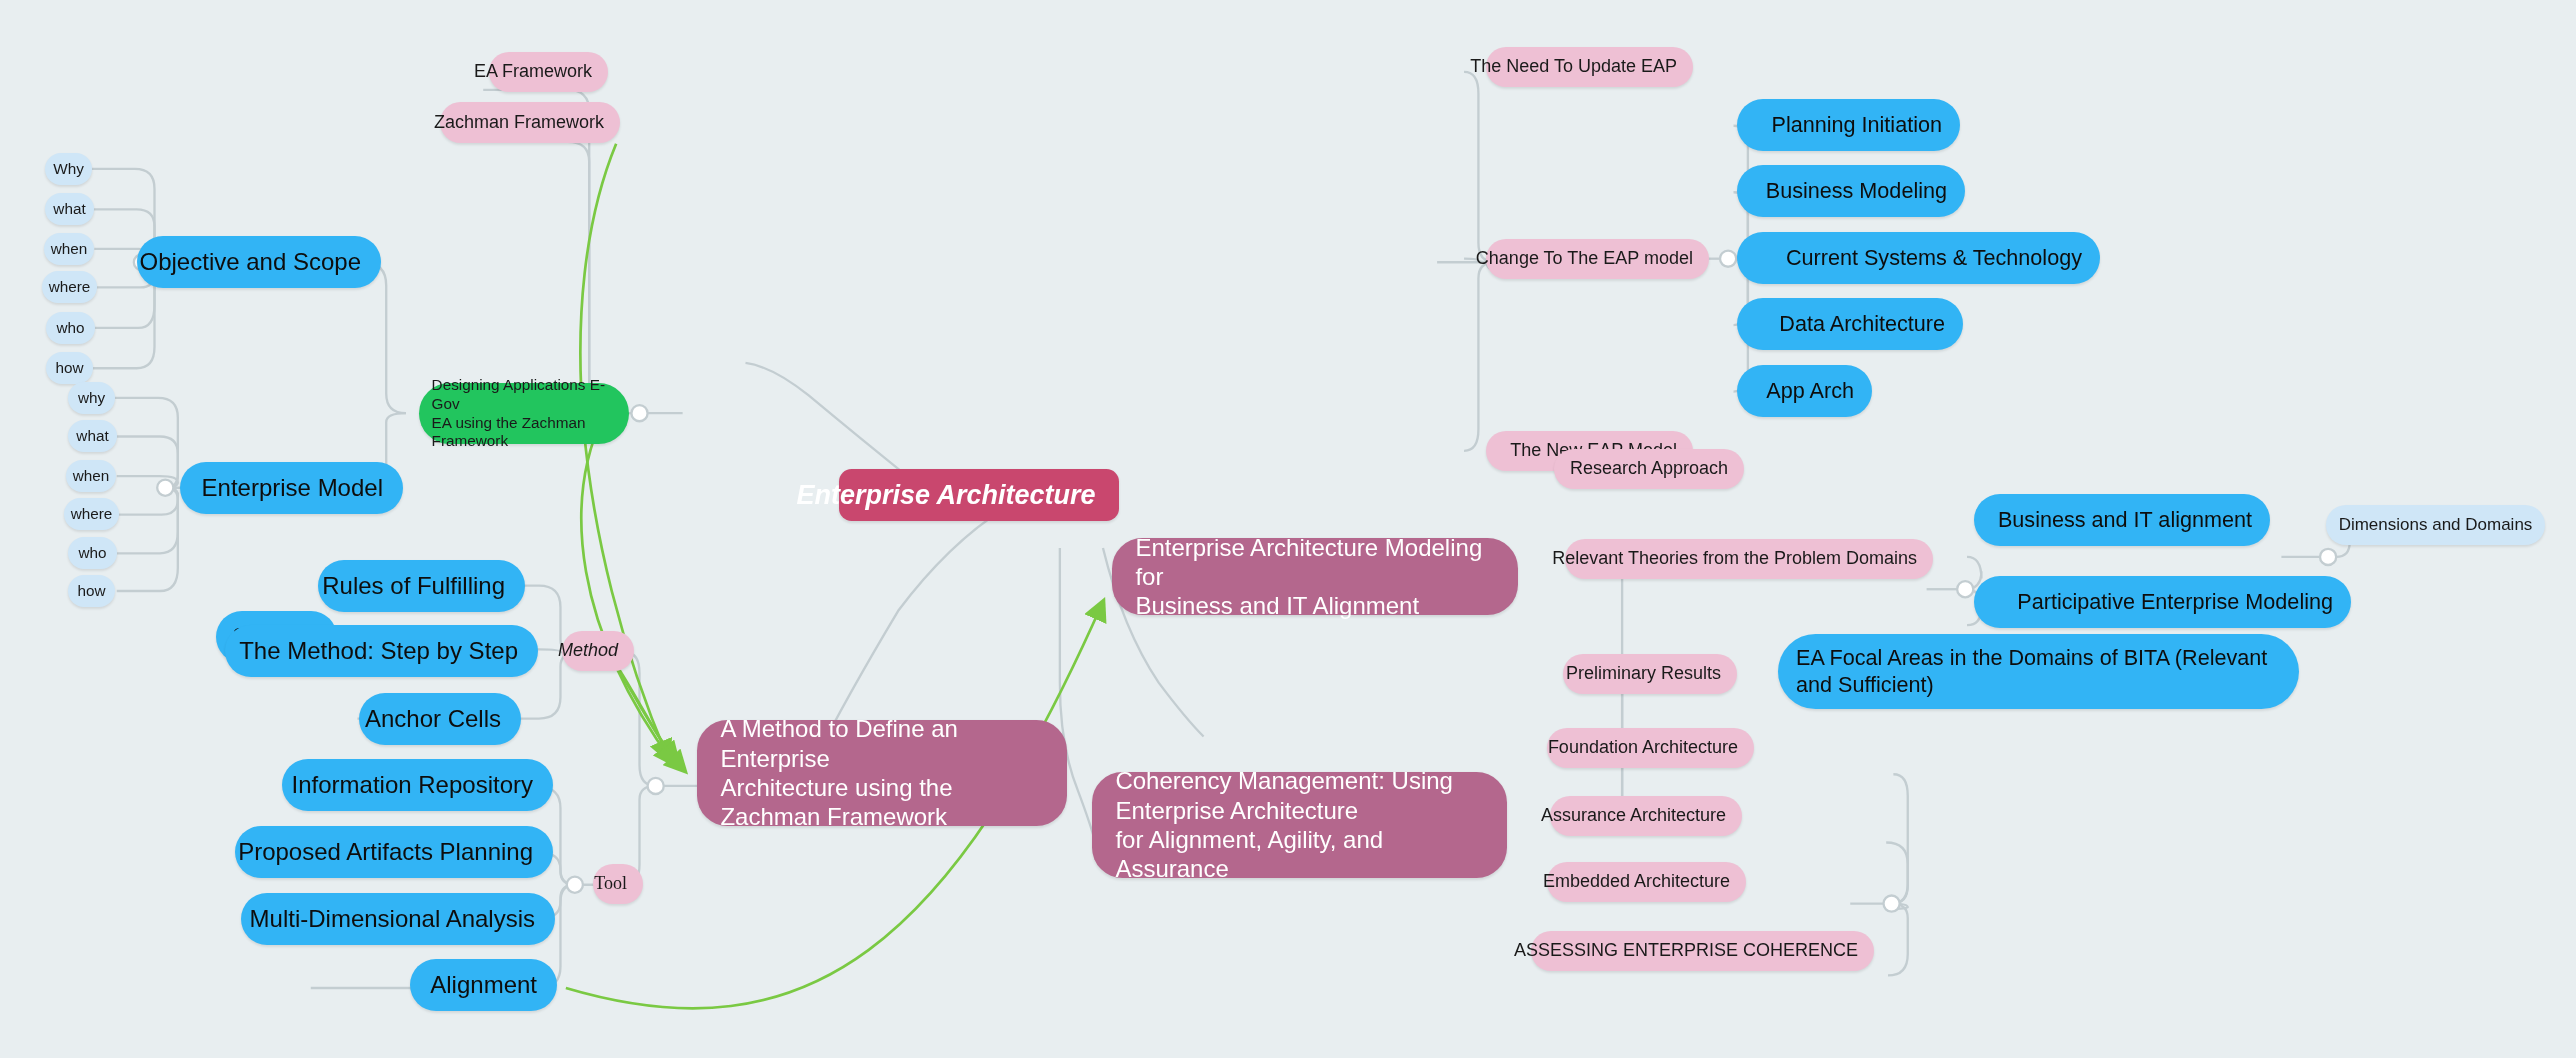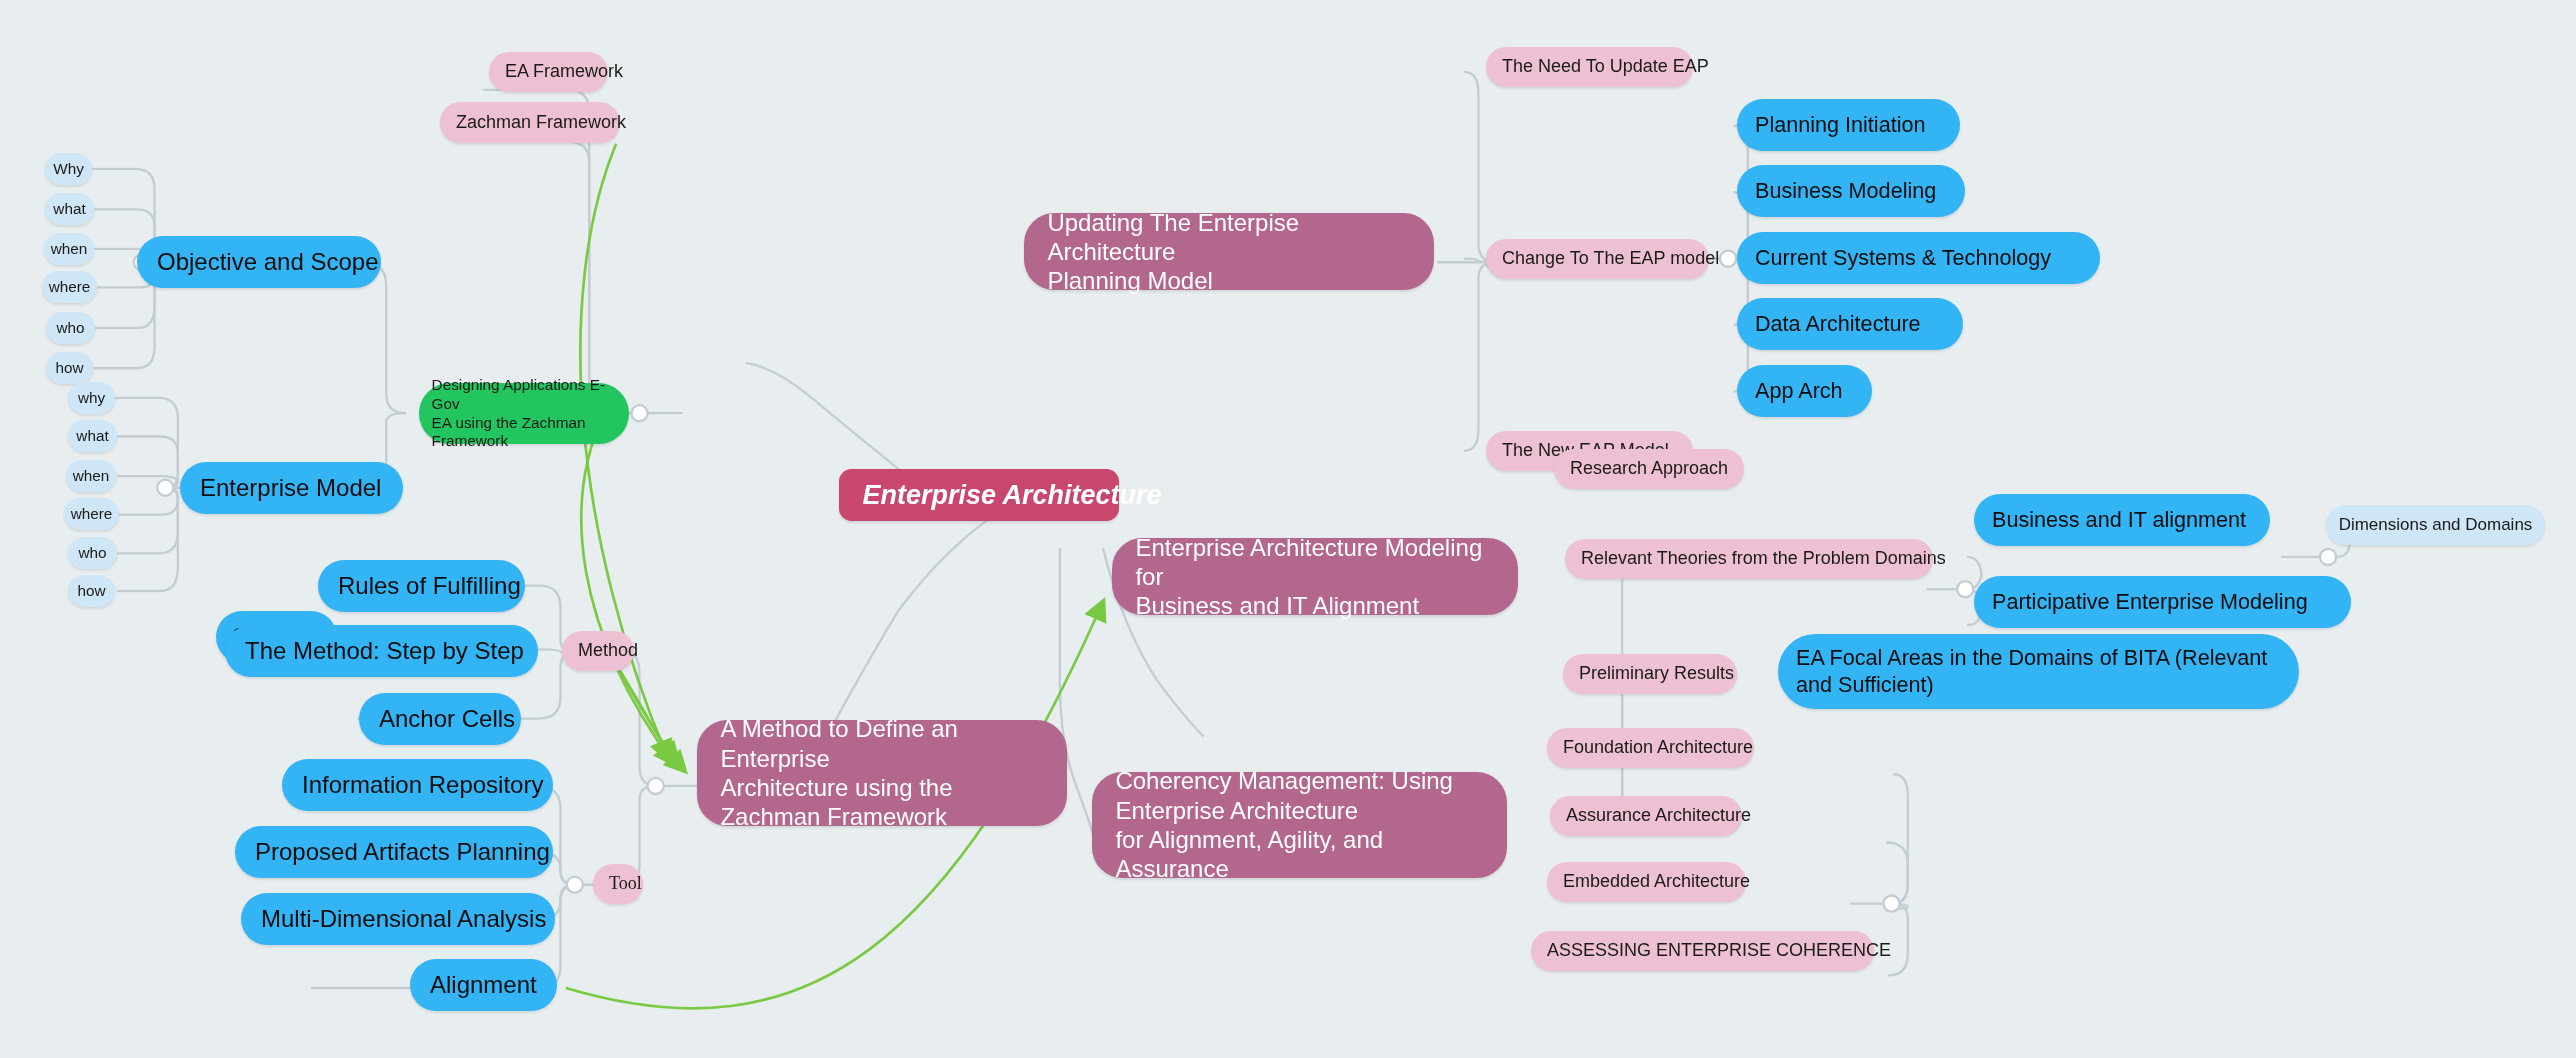--- a/index.html
+++ b/index.html
@@ -61,21 +61,21 @@
     font-size:15.3px;
     padding:0 12.6px;
     justify-content:center;
   }
   .lblue-tag{
     background:#cfe6f7;color:#1a1a1a;
     font-size:17px;
     padding:0 14.4px;
     justify-content:center;
   }
-  .ctr{justify-content:flex-start;}
+  .ctr{justify-content:flex-end;}
 </style>
 </head>
 <body>
 
 <div id="canvas">
 
   <svg class="links" viewBox="0 0 2868 1179">
     <defs>
       <marker id="arrowGreen" markerWidth="9" markerHeight="9" refX="7" refY="4.5" orient="auto" markerUnits="strokeWidth">
         <path d="M0,0 L9,4.5 L0,9 z" fill="#7ac943"></path>
@@ -251,31 +251,27 @@
   <div class="node tag ctr" style="left:489px;top:52px;width:119px;height:40px;">
     <span>EA Framework</span>
   </div>
   <div class="node tag ctr" style="left:440px;top:102px;width:180px;height:41px;">
     <span>Zachman Framework</span>
   </div>
   <div class="node tag-sm multiline" style="left:419px;top:383px;width:210px;height:61px;border-radius:30.5px;">
     <span>Designing Applications E-Gov
 EA using the Zachman Framework</span>
   </div>
-  <div class="node tag ctr" style="left:562px;top:631px;width:72px;height:40px;">
+  <div class="node tag ctr" style="left:562px;top:631px;width:72px;height:40px;font-style:italic;">
     <span>Method</span>
   </div>
   <div class="node tag ctr" style="left:593px;top:864px;width:50px;height:40px;font-family:Liberation Serif, serif;">
     <span>Tool</span>
   </div>
 
-  <div class="node paper multiline" style="left:1024px;top:213px;width:410px;height:77px;">
-    <span>Updating The Enterpise Architecture
-Planning Model</span>
-  </div>
   <div class="node paper multiline" style="left:1112px;top:538px;width:406px;height:77px;">
     <span>Enterprise Architecture Modeling for
 Business and IT Alignment</span>
   </div>
   <div class="node paper multiline" style="left:697px;top:720px;width:370px;height:106px;">
     <span>A Method to Define an Enterprise
 Architecture using the
 Zachman Framework</span>
   </div>
   <div class="node paper multiline" style="left:1092px;top:772px;width:415px;height:106px;">

